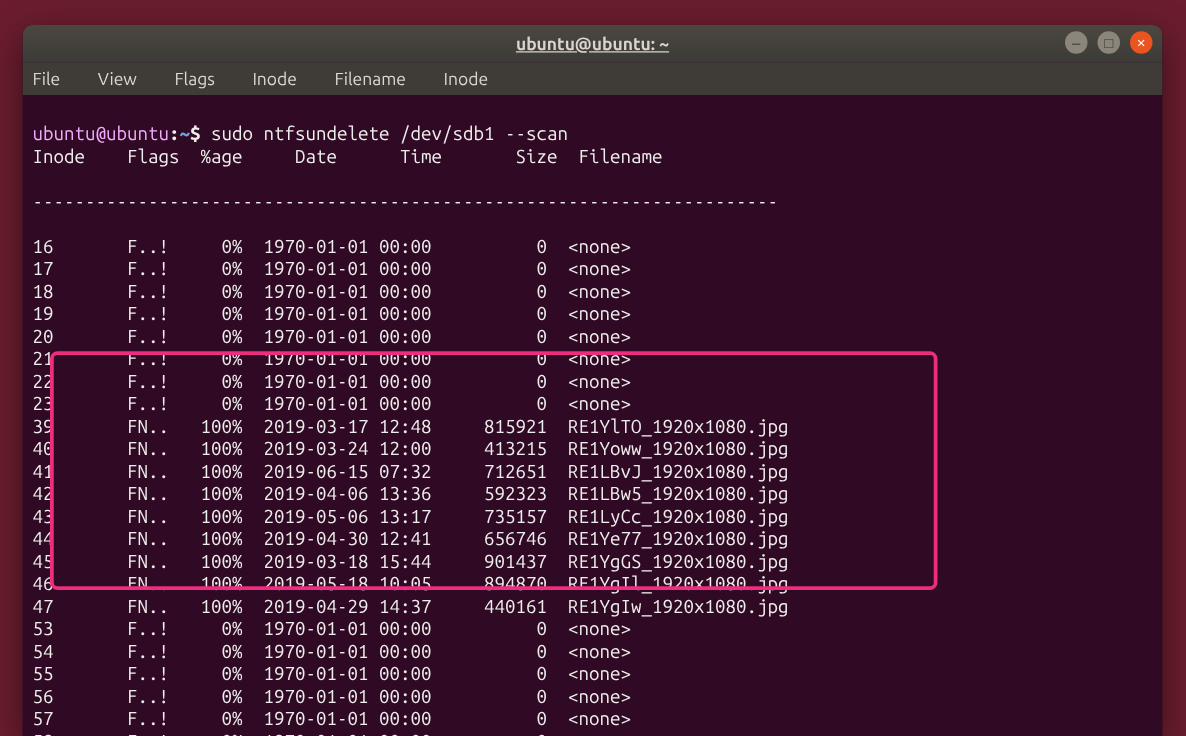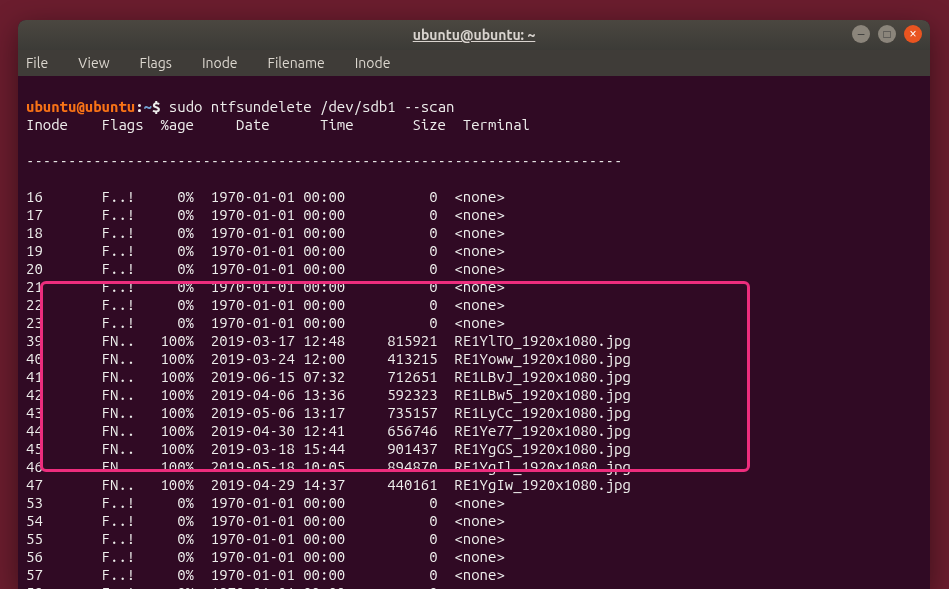--- a/index.html
+++ b/index.html
@@ -8,21 +8,21 @@
   .titlebar{height:30px;background:linear-gradient(#4b4740,#3c3b37);display:flex;align-items:center;justify-content:center;position:relative;}
   .titlebar-title{color:#d9d4cf;font:bold 14px "Ubuntu",sans-serif;text-decoration:underline;}
   .win-controls{position:absolute;right:8px;top:5px;display:flex;gap:8px;}
   .wbtn{width:18px;height:18px;border-radius:9px;display:flex;align-items:center;justify-content:center;font:12px sans-serif;color:#3a3a3a;}
   .wbtn.min{background:#8b857b;}
   .wbtn.max{background:#8b857b;}
   .wbtn.close{background:#e95420;color:#fff;}
   .menubar{height:26px;background:#3f3c38;display:flex;align-items:center;padding:0 8px;gap:30px;color:#dcd7cf;font:14px "Ubuntu",sans-serif;}
   .menubar span{cursor:default;}
   .term{padding:4px 8px 8px 8px;color:#eeeeec;font-size:15px;line-height:18px;white-space:pre;}
-  .prompt-user{color:#f97316;font-weight:bold;}
+  .prompt-user{color:#f0abfc;font-weight:normal;}
   .prompt-colon{color:#eeeeec;font-weight:bold;}
   .prompt-path{color:#729fcf;font-weight:bold;}
   .row{white-space:pre;}
   .highlight-box{position:absolute;border:3px solid #ed2d7d;border-radius:6px;pointer-events:none;}
 </style>
 </head>
 <body>
 
 <div class="window">
 
@@ -39,20 +39,20 @@
     <span>File</span>
     <span>View</span>
     <span>Flags</span>
     <span>Inode</span>
     <span>Filename</span>
     <span>Inode</span>
   </div>
 
   <div class="term">
 <span class="prompt-user">ubuntu@ubuntu</span><span class="prompt-colon">:</span><span class="prompt-path">~</span><span class="prompt-colon">$ </span><span>sudo ntfsundelete /dev/sdb1 --scan</span>
-<div class="row">Inode    Flags  %age     Date      Time       Size  Terminal</div>
+<div class="row">Inode    Flags  %age     Date      Time       Size  Filename</div>
 <div class="row">-----------------------------------------------------------------------</div>
 <div id="rows-container"><div class="row">16       F..!     0%  1970-01-01 00:00          0  &lt;none&gt;</div><div class="row">17       F..!     0%  1970-01-01 00:00          0  &lt;none&gt;</div><div class="row">18       F..!     0%  1970-01-01 00:00          0  &lt;none&gt;</div><div class="row">19       F..!     0%  1970-01-01 00:00          0  &lt;none&gt;</div><div class="row">20       F..!     0%  1970-01-01 00:00          0  &lt;none&gt;</div><div class="row">21       F..!     0%  1970-01-01 00:00          0  &lt;none&gt;</div><div class="row">22       F..!     0%  1970-01-01 00:00          0  &lt;none&gt;</div><div class="row">23       F..!     0%  1970-01-01 00:00          0  &lt;none&gt;</div><div class="row">39       FN..   100%  2019-03-17 12:48     815921  RE1YlTO_1920x1080.jpg</div><div class="row">40       FN..   100%  2019-03-24 12:00     413215  RE1Yoww_1920x1080.jpg</div><div class="row">41       FN..   100%  2019-06-15 07:32     712651  RE1LBvJ_1920x1080.jpg</div><div class="row">42       FN..   100%  2019-04-06 13:36     592323  RE1LBw5_1920x1080.jpg</div><div class="row">43       FN..   100%  2019-05-06 13:17     735157  RE1LyCc_1920x1080.jpg</div><div class="row">44       FN..   100%  2019-04-30 12:41     656746  RE1Ye77_1920x1080.jpg</div><div class="row">45       FN..   100%  2019-03-18 15:44     901437  RE1YgGS_1920x1080.jpg</div><div class="row">46       FN..   100%  2019-05-18 10:05     894870  RE1YgIl_1920x1080.jpg</div><div class="row">47       FN..   100%  2019-04-29 14:37     440161  RE1YgIw_1920x1080.jpg</div><div class="row">53       F..!     0%  1970-01-01 00:00          0  &lt;none&gt;</div><div class="row">54       F..!     0%  1970-01-01 00:00          0  &lt;none&gt;</div><div class="row">55       F..!     0%  1970-01-01 00:00          0  &lt;none&gt;</div><div class="row">56       F..!     0%  1970-01-01 00:00          0  &lt;none&gt;</div><div class="row">57       F..!     0%  1970-01-01 00:00          0  &lt;none&gt;</div><div class="row">58       F..!     0%  1970-01-01 00:00          0  &lt;none&gt;</div></div>
   </div>
 
   <div class="highlight-box" id="hl-box" style="left: 22px; top: 261px; width: 704px; height: 185px;"></div>
 
 </div>
 
 </body></html>

